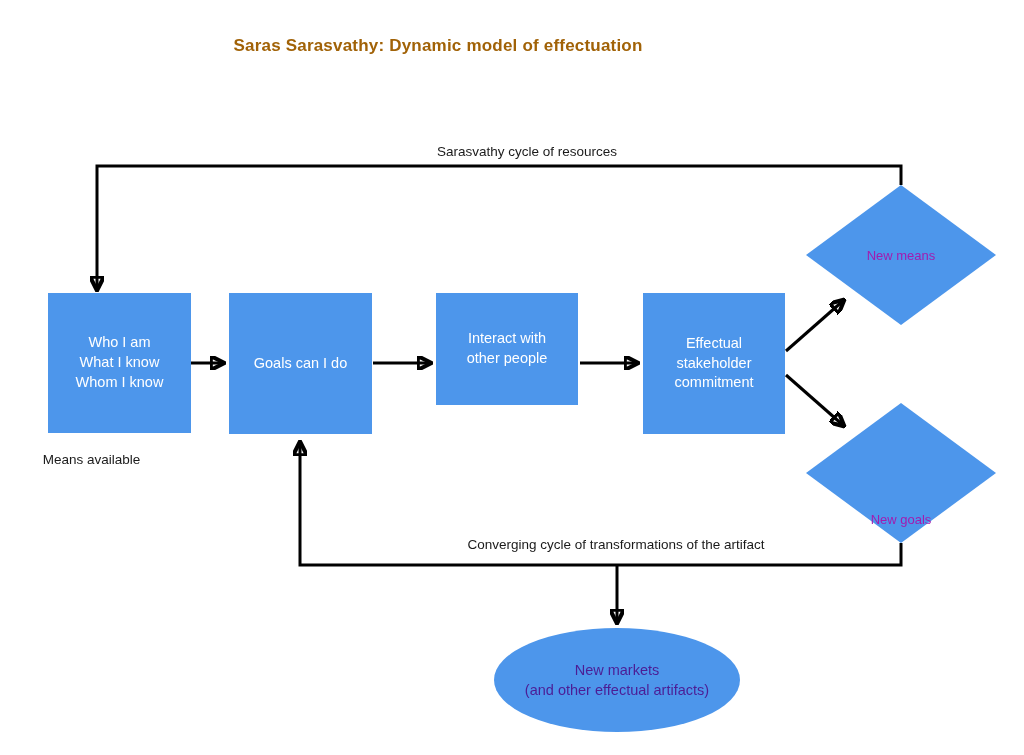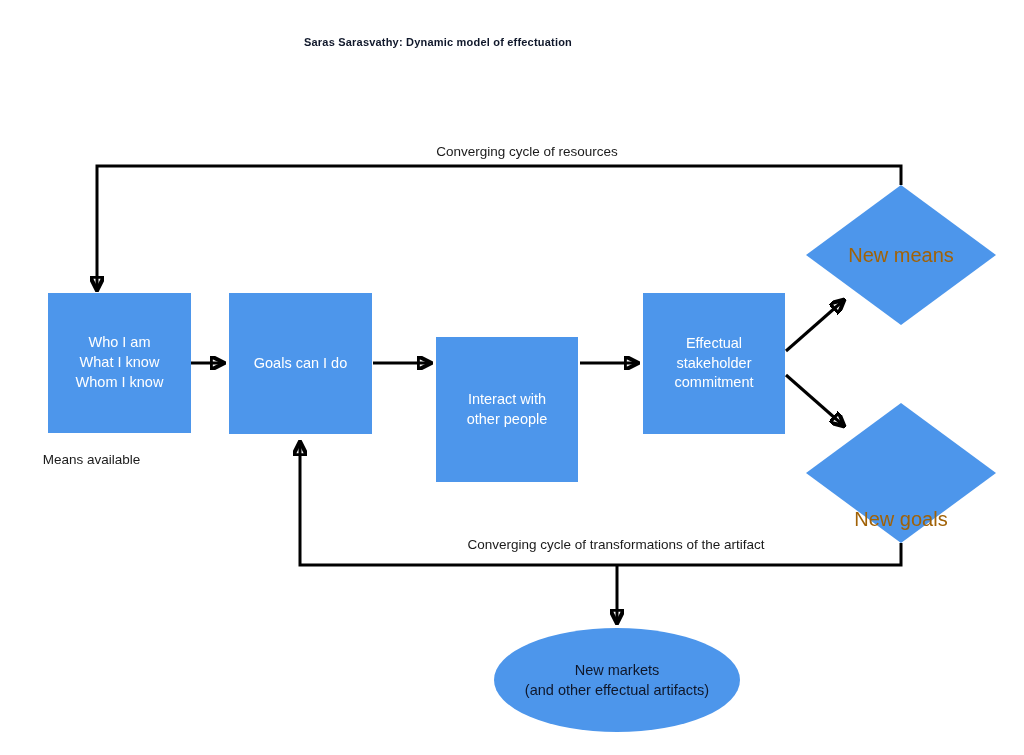--- a/index.html
+++ b/index.html
@@ -14,23 +14,23 @@
     height: 755px;
     background: #ffffff;
     overflow: hidden;
   }
   .title {
     position: absolute;
     top: 36px;
     left: 0;
     width: 876px;
     text-align: center;
-    font-size: 11px;
+    font-size: 17px;
     font-weight: bold;
-    color: #0f172a;
+    color: #a16207;
     letter-spacing: 0.2px;
   }
   .connector-layer {
     position: absolute;
     top: 0;
     left: 0;
   }
   .connector-layer path,
   .connector-layer line {
     stroke: #000000;
@@ -49,38 +49,38 @@
     align-items: center;
     justify-content: center;
     text-align: center;
     font-size: 14.5px;
     line-height: 1.36;
     white-space: pre-line;
   }
   .node-ellipse {
     position: absolute;
     background: #4D96EB;
-    color: #0f172a;
+    color: #4c1d95;
     border-radius: 50%;
     display: flex;
     align-items: center;
     justify-content: center;
     text-align: center;
     font-size: 14.5px;
     line-height: 1.4;
     white-space: pre-line;
   }
   .diamond-label {
     position: absolute;
-    color: #a16207;
+    color: #a21caf;
     display: flex;
     align-items: center;
     justify-content: center;
     text-align: center;
-    font-size: 20px;
+    font-size: 13px;
     white-space: pre-line;
   }
   .dark-label {
     position: absolute;
     color: #1a1a1a;
     font-size: 13.5px;
     line-height: 1.3;
     text-align: center;
     white-space: pre-line;
   }
@@ -109,29 +109,29 @@
     <line x1="373" y1="363" x2="431" y2="363" marker-end="url(#ah)"></line>
     <line x1="580" y1="363" x2="638" y2="363" marker-end="url(#ah)"></line>
 
     <line x1="786" y1="351" x2="844" y2="300" marker-end="url(#ah)"></line>
     <line x1="786" y1="375" x2="844" y2="426" marker-end="url(#ah)"></line>
 
     <polygon class="shape" points="901,185 996,255 901,325 806,255"></polygon>
     <polygon class="shape" points="901,403 996,473 901,543 806,473"></polygon>
   </svg>
 
-  <div class="dark-label" style="left:377px; top:143px; width:300px;">Converging cycle of resources</div>
+  <div class="dark-label" style="left:377px; top:143px; width:300px;">Sarasvathy cycle of resources</div>
   <div class="dark-label" style="left:416px; top:536px; width:400px;">Converging cycle of transformations of the artifact</div>
 
 
   <div class="node-rect" style="left:22px; top:293px; width:143px; height:140px;margin-left:26px;">Who I am
 What I know
 Whom I know</div>
   <div class="node-rect" style="left:229px; top:293px; width:143px; height:141px;">Goals can I do</div>
-  <div class="node-rect" style="left:436px; top:293px; width:142px; height:145px;margin-top:44px;">Interact with
+  <div class="node-rect" style="left:436px; top:293px; width:142px; height:112px;">Interact with
 other people</div>
   <div class="node-rect" style="left:643px; top:293px; width:142px; height:141px;">Effectual
 stakeholder
 commitment</div>
 
   <div class="dark-label" style="left:0; top:451px; width:183px;">Means available</div>
 
   <div class="diamond-label" style="left:811px; top:241px; width:180px; height:28px;">New means</div>
   <div class="diamond-label" style="left:811px; top:459px; width:180px; height:28px;margin-top:46px;">New goals</div>
 

